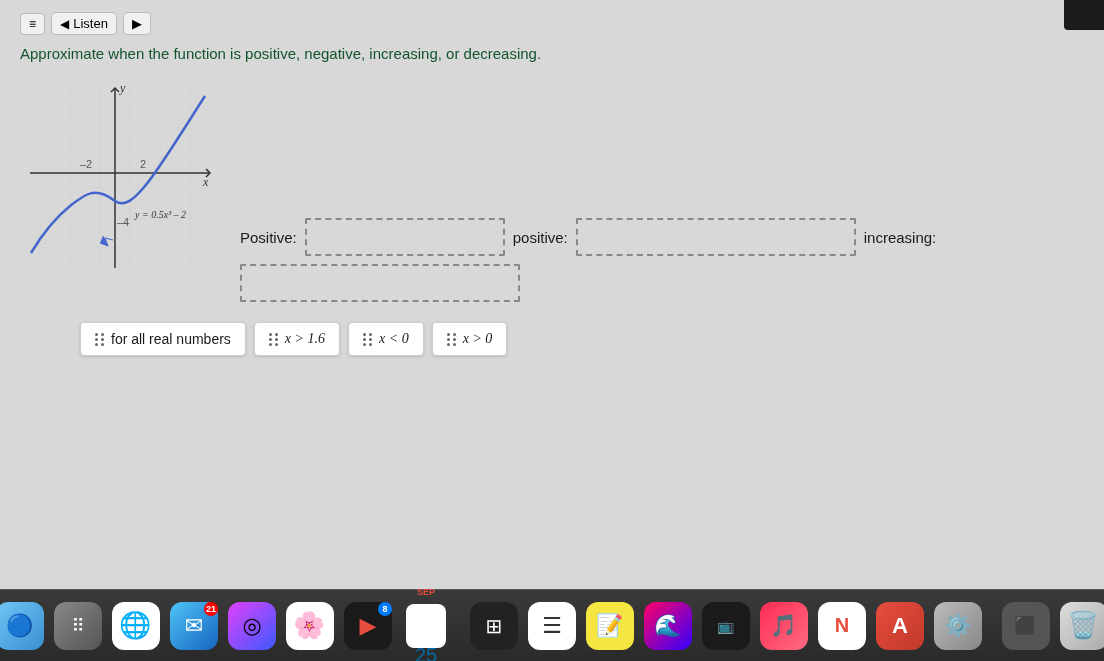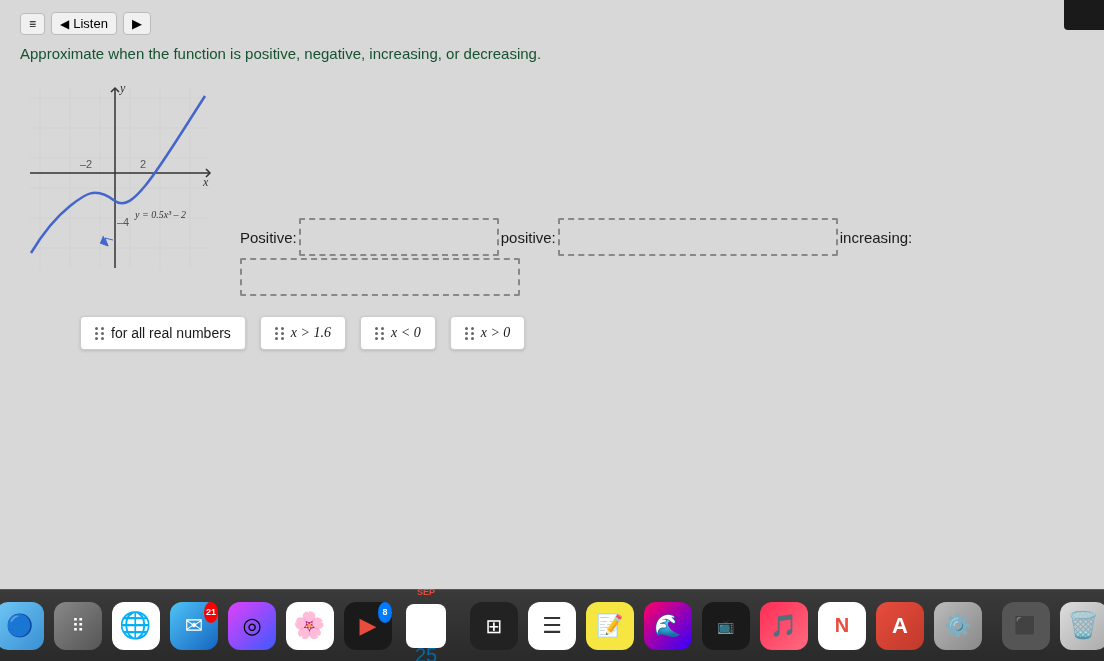--- a/index.html
+++ b/index.html
@@ -60,21 +60,21 @@
     }
 
     .graph-svg {
       width: 200px;
       height: 200px;
     }
 
     .fill-in-row {
       display: flex;
       align-items: center;
-      gap: 2px;
+      gap: 8px;
       flex-wrap: wrap;
     }
 
     .fill-label {
       font-size: 15px;
       color: #1a1a1a;
       font-weight: 400;
     }
 
     .fill-box {
@@ -85,21 +85,21 @@
       background: transparent;
     }
 
     .fill-box-large {
       width: 280px;
     }
 
     .drag-chips-row {
       display: flex;
       align-items: center;
-      gap: 14px;
+      gap: 8px;
       flex-wrap: wrap;
       margin-top: 20px;
       padding-left: 60px;
     }
 
     .drag-chip {
       display: flex;
       align-items: center;
       gap: 6px;
       background: white;
@@ -167,21 +167,21 @@
 
     .badge {
       position: absolute;
       top: 2px;
       right: 2px;
       background: red;
       color: white;
       font-size: 9px;
       border-radius: 50%;
       width: 14px;
-      height: 21px;
+      height: 14px;
       display: flex;
       align-items: center;
       justify-content: center;
       font-weight: bold;
     }
 
     .badge-blue {
       background: #007aff;
     }
 

